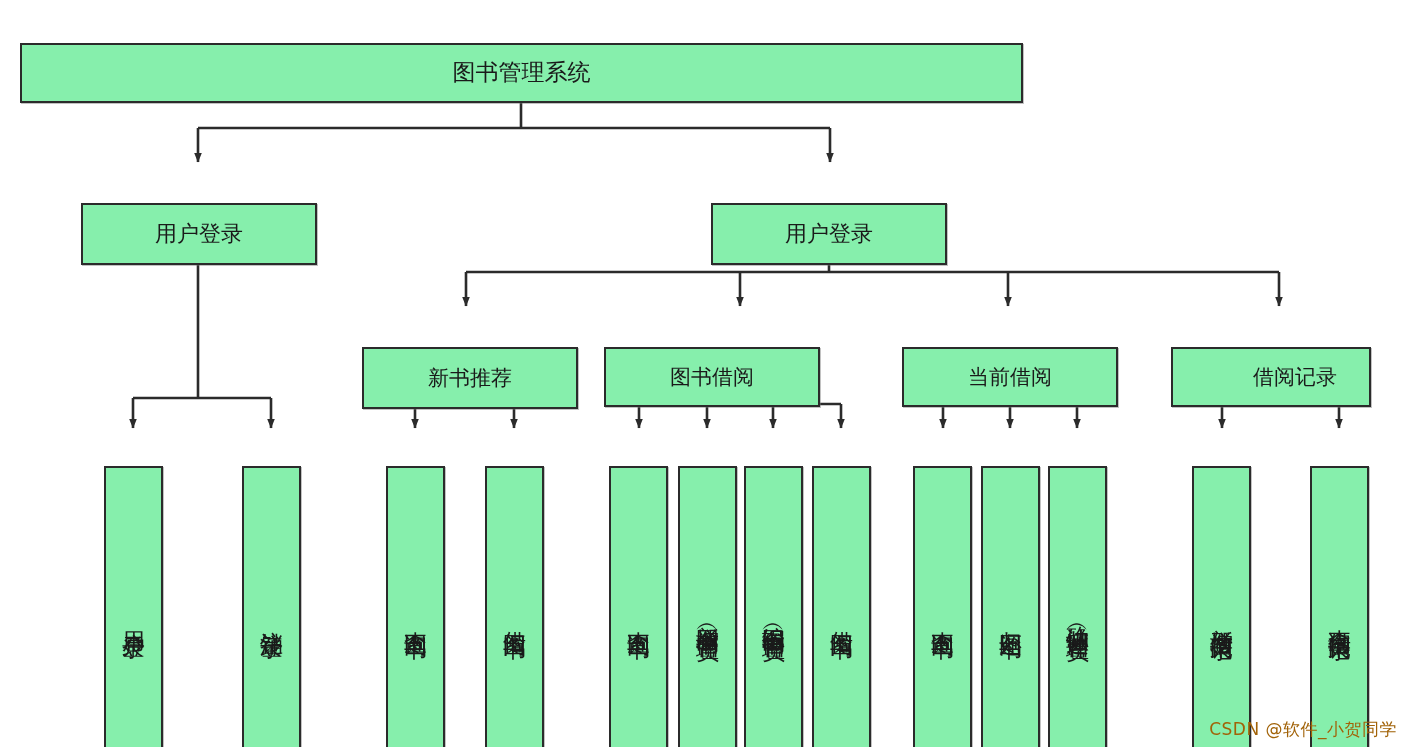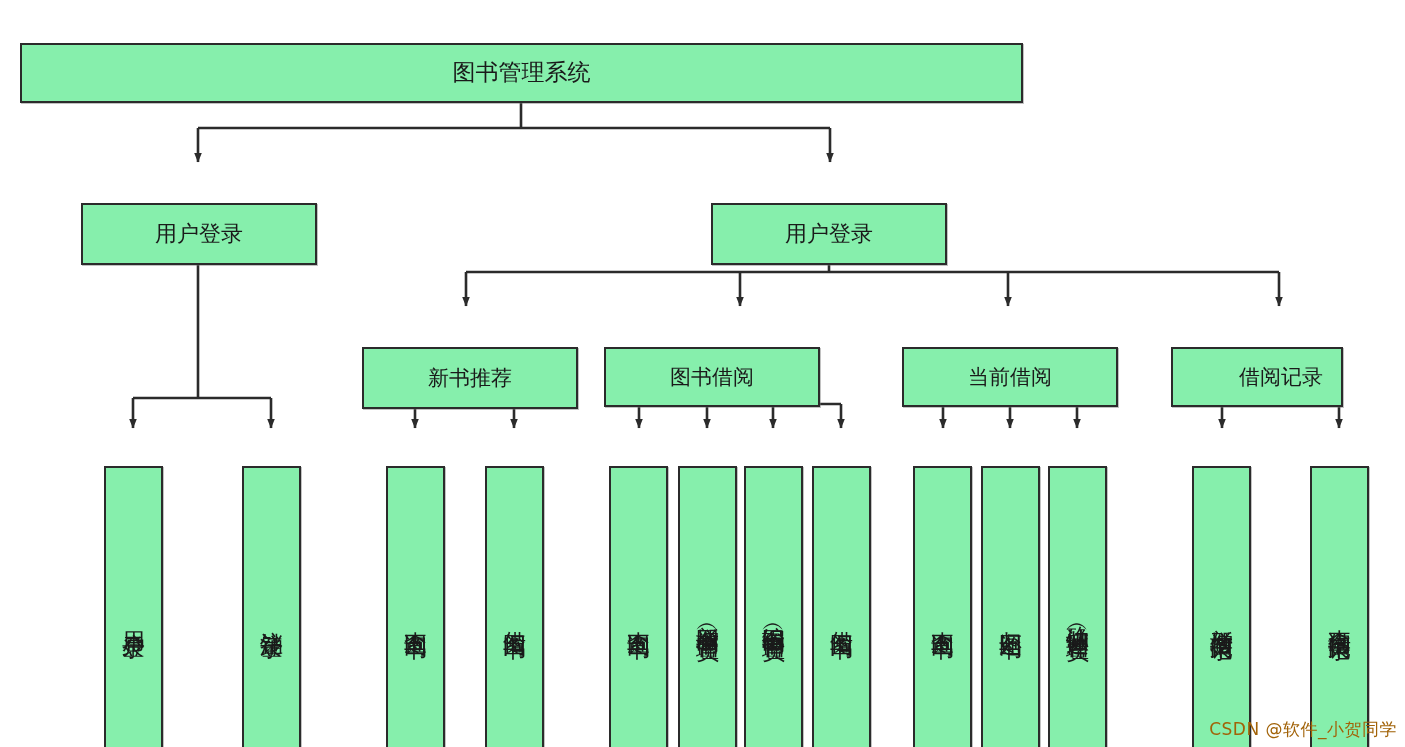--- a/index.html
+++ b/index.html
@@ -122,21 +122,21 @@
 
   <div class="node lvl2" style="left:362px;top:315px;width:216px;height:62px;">
     <span class="lbl">新书推荐</span>
   </div>
   <div class="node lvl2" style="left:604px;top:315px;width:216px;height:60px;">
     <span class="lbl">图书借阅</span>
   </div>
   <div class="node lvl2" style="left:902px;top:315px;width:216px;height:60px;">
     <span class="lbl">当前借阅</span>
   </div>
-  <div class="node lvl2" style="left:1171px;top:315px;width:172px;height:60px;padding-left:48px;">
+  <div class="node lvl2" style="left:1171px;top:315px;width:200px;height:60px;padding-left:48px;">
     <span class="lbl">借阅记录</span>
   </div>
 
   <div class="node leaf" style="left:104px;top:434px;width:59px;height:301px;">
     <span class="lbl">用户登录</span>
   </div>
   <div class="node leaf" style="left:242px;top:434px;width:59px;height:301px;">
     <span class="lbl">注销登录</span>
   </div>
 

